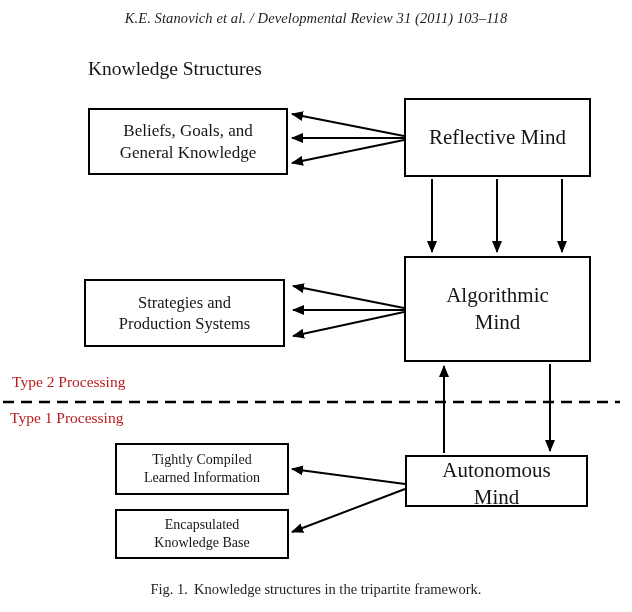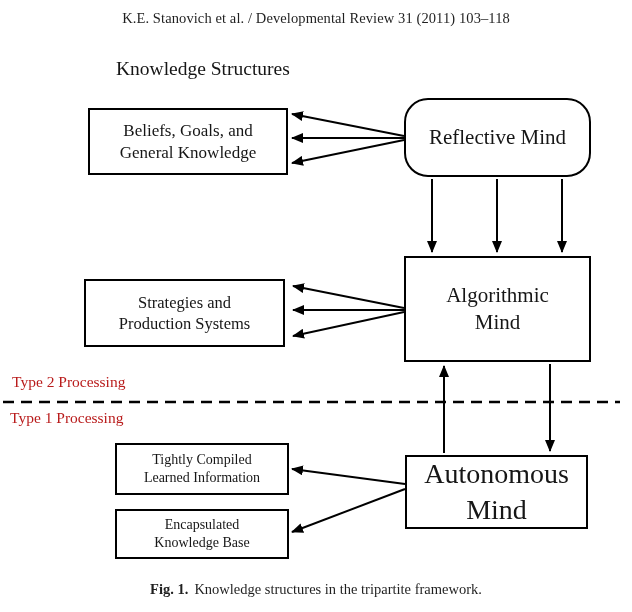--- a/index.html
+++ b/index.html
@@ -11,27 +11,28 @@
     font-family: "Liberation Serif", serif;
     color: #1a1a1a;
     overflow: hidden;
   }
   .header-citation {
     position: absolute;
     top: 10px;
     left: 0;
     width: 632px;
     text-align: center;
+    font-style: italic;
     font-size: 14.5px;
     color: #1f1f1f;
     letter-spacing: 0.1px;
   }
   .figure-title {
     position: absolute;
-    left: 116px;
+    left: 88px;
     top: 58px;
     font-size: 19.5px;
     color: #161616;
   }
   .arrows-layer {
     position: absolute;
     left: 0;
     top: 0;
     width: 632px;
     height: 612px;
@@ -43,44 +44,44 @@
     background: #ffffff;
     display: flex;
     flex-direction: column;
     align-items: center;
     justify-content: center;
     text-align: center;
     line-height: 1.28;
     color: #161616;
   }
   .box-beliefs      { left: 88px;  top: 108px; width: 200px; height: 67px;  font-size: 17px; }
-  .box-reflective   { left: 404px; top: 98px;  width: 187px; height: 79px;  font-size: 21px; border-radius: 24px; }
+  .box-reflective   { left: 404px; top: 98px;  width: 187px; height: 79px;  font-size: 21px; }
   .box-strategies   { left: 84px;  top: 279px; width: 201px; height: 68px;  font-size: 16.5px; }
   .box-algorithmic  { left: 404px; top: 256px; width: 187px; height: 106px; font-size: 21px; text-align: center; }
   .box-tightly      { left: 115px; top: 443px; width: 174px; height: 52px;  font-size: 14px; }
   .box-encapsulated { left: 115px; top: 509px; width: 174px; height: 50px;  font-size: 14px; }
-  .box-autonomous   { left: 405px; top: 455px; width: 183px; height: 74px;  font-size: 28px; }
+  .box-autonomous   { left: 405px; top: 455px; width: 183px; height: 52px;  font-size: 21px; justify-content: space-between; }
   .type-label {
     position: absolute;
     font-size: 15.5px;
     color: #b91c1c;
   }
   .type-label-2 { left: 12px; top: 373px; }
   .type-label-1 { left: 10px; top: 409px; }
   .figure-caption {
     position: absolute;
     top: 581px;
     left: 0;
     width: 632px;
     text-align: center;
     font-size: 14.5px;
     color: #1f1f1f;
   }
   .figure-caption .cap-label {
-    font-weight: bold;
+    font-weight: normal;
     margin-right: 6px;
   }
 </style>
 </head>
 <body>
 
 <div class="page">
 
   <div class="header-citation">K.E. Stanovich et al. / Developmental Review 31 (2011) 103–118</div>
 

